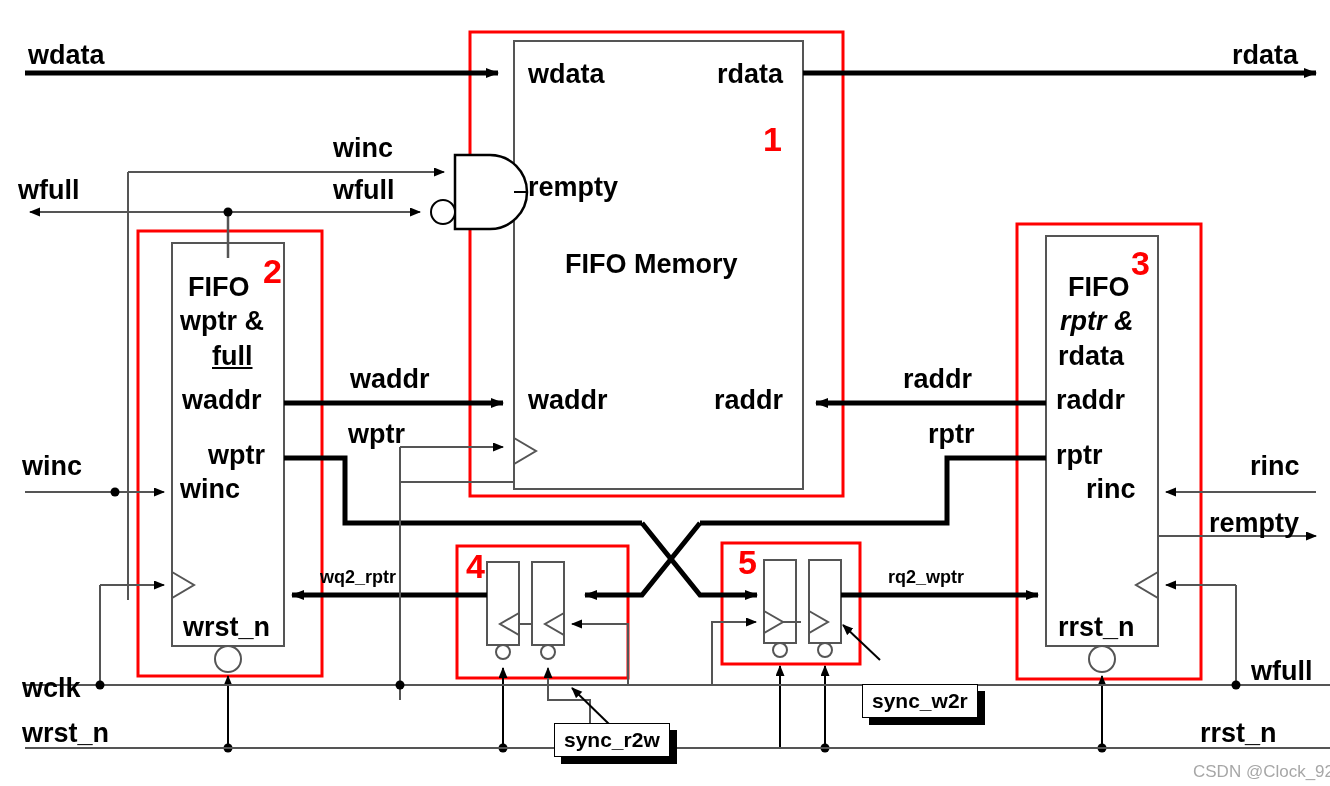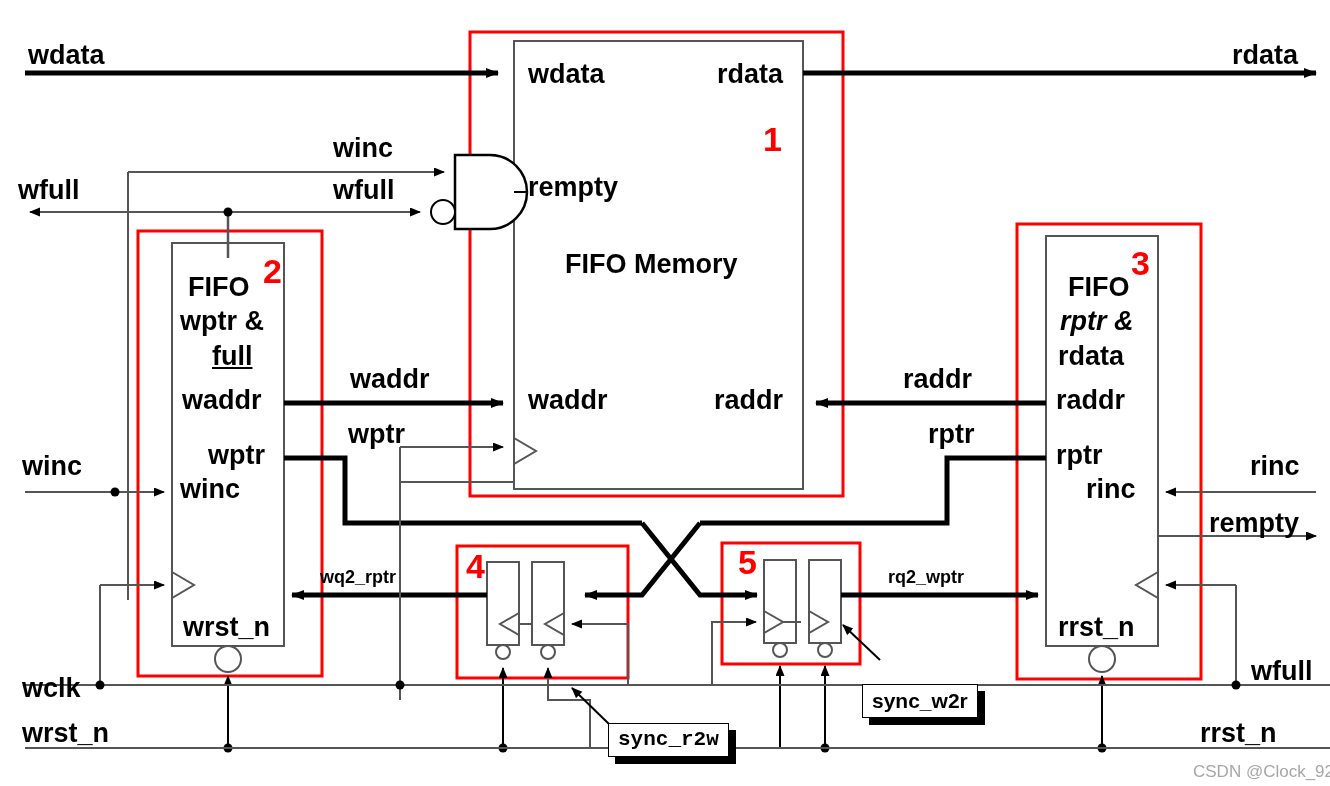--- a/index.html
+++ b/index.html
@@ -224,18 +224,18 @@
   <div class="lbl small" style="left:888px;top:568px;">rq2_wptr</div>
 
   <div class="rednum" style="left:466px;top:549px;">4</div>
   <div class="rednum" style="left:738px;top:545px;">5</div>
 
   <div class="lbl big" style="left:22px;top:658px;margin-top:17px;">wclk</div>
   <div class="lbl big" style="left:22px;top:720px;">wrst_n</div>
   <div class="lbl big" style="left:1251px;top:658px;">wfull</div>
   <div class="lbl big" style="left:1200px;top:720px;">rrst_n</div>
 
-  <div class="callout" style="left:608px;top:723px;font-family:Liberation Mono, monospace;">sync_r2w</div>
+  <div class="callout" style="left:554px;top:723px;">sync_r2w</div>
   <div class="callout" style="left:862px;top:655px;margin-top:29px;">sync_w2r</div>
 
   <div class="wm-small" style="left:1193px;top:762px;">CSDN @Clock_926</div>
 
 </div>
 
 </body></html>

